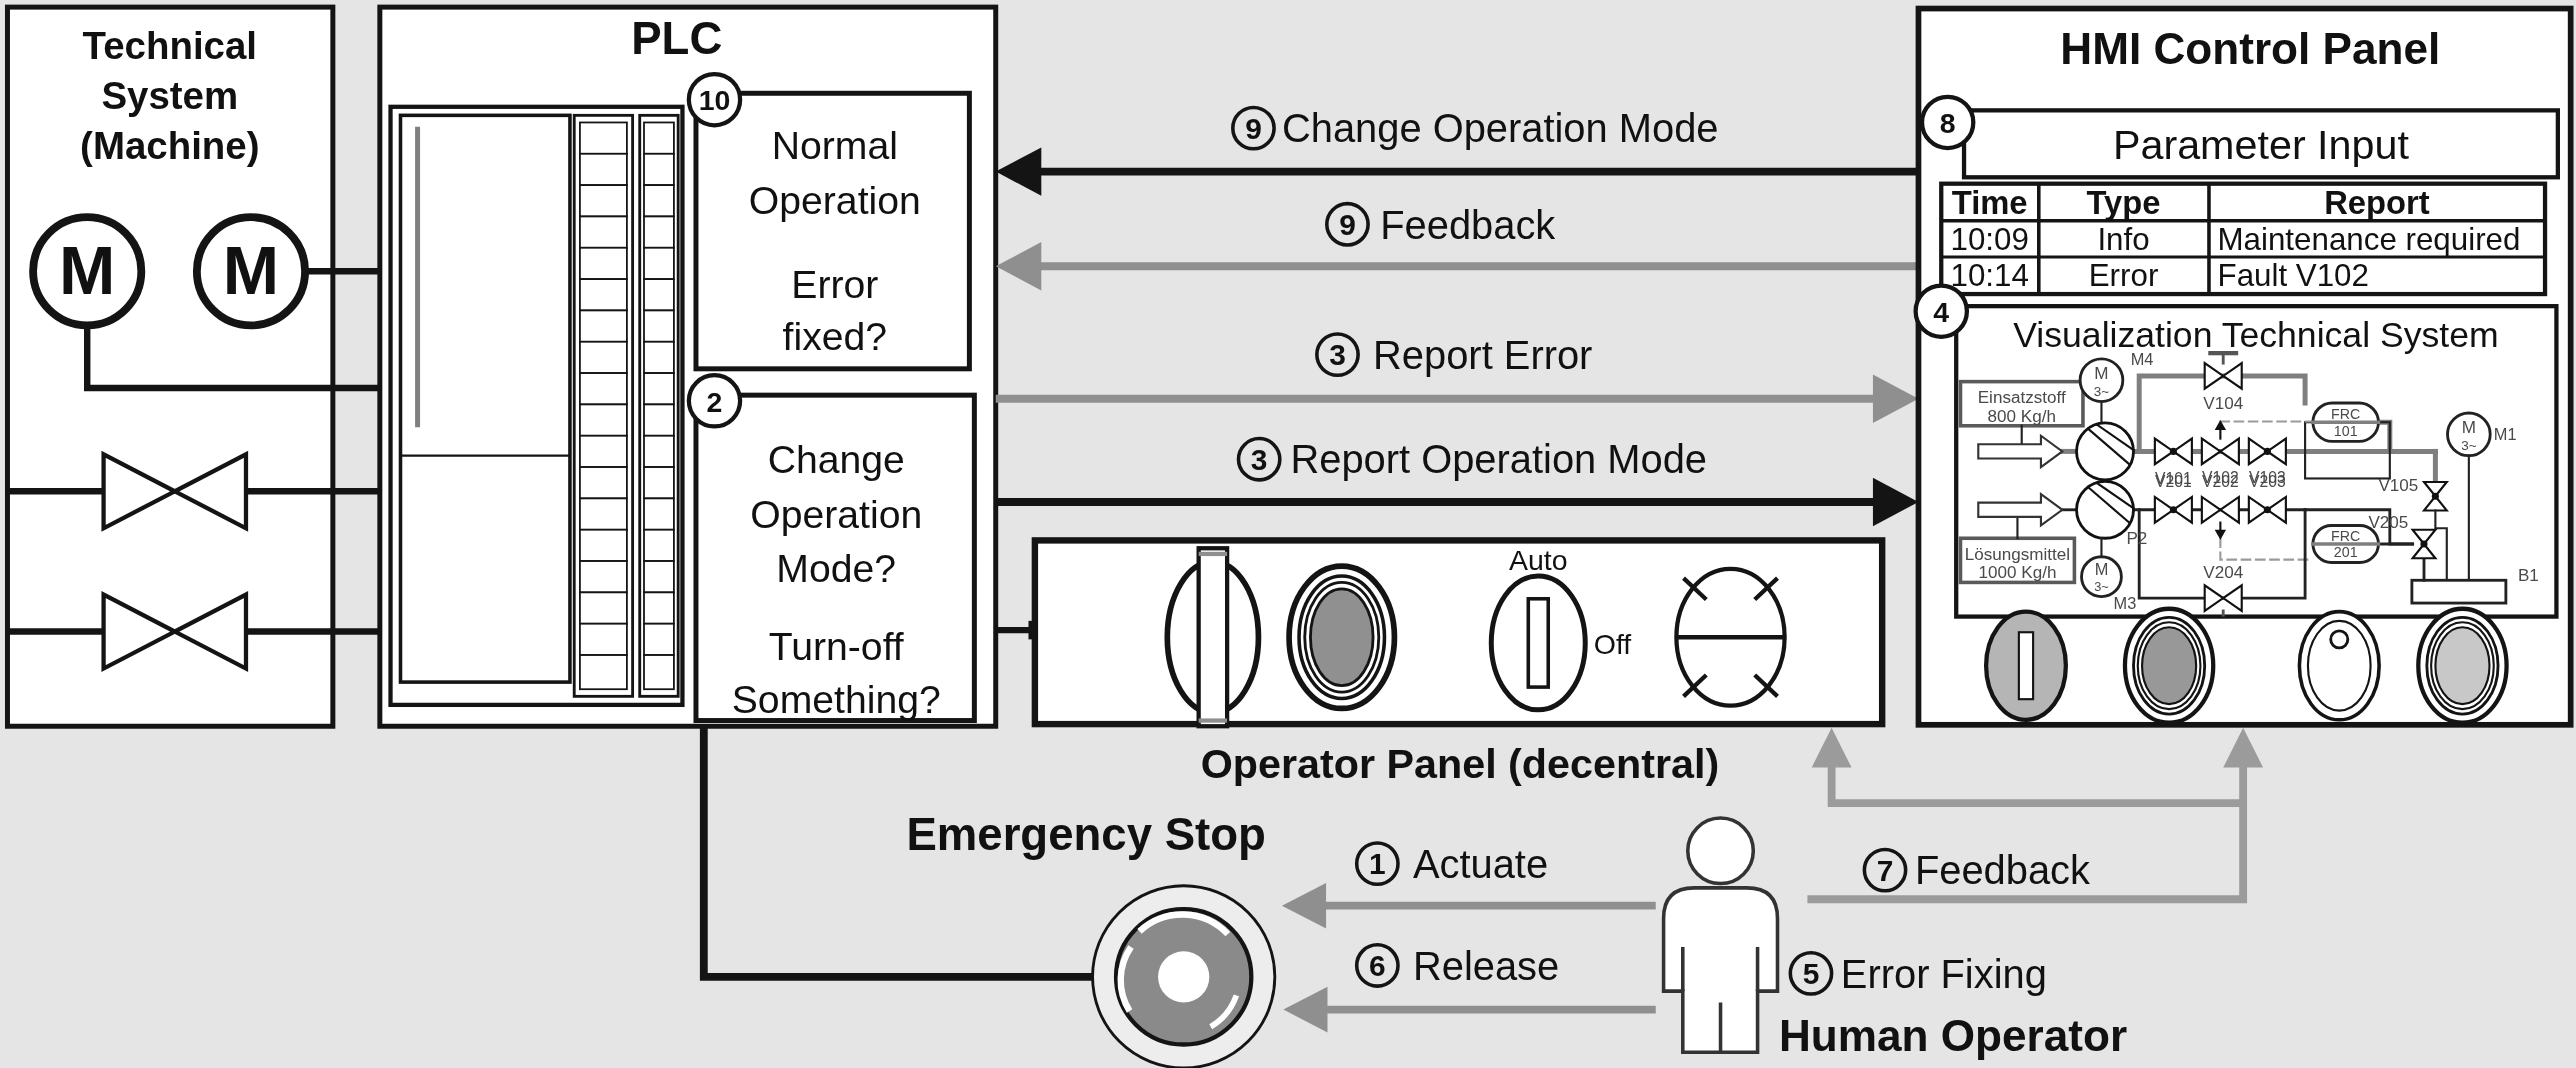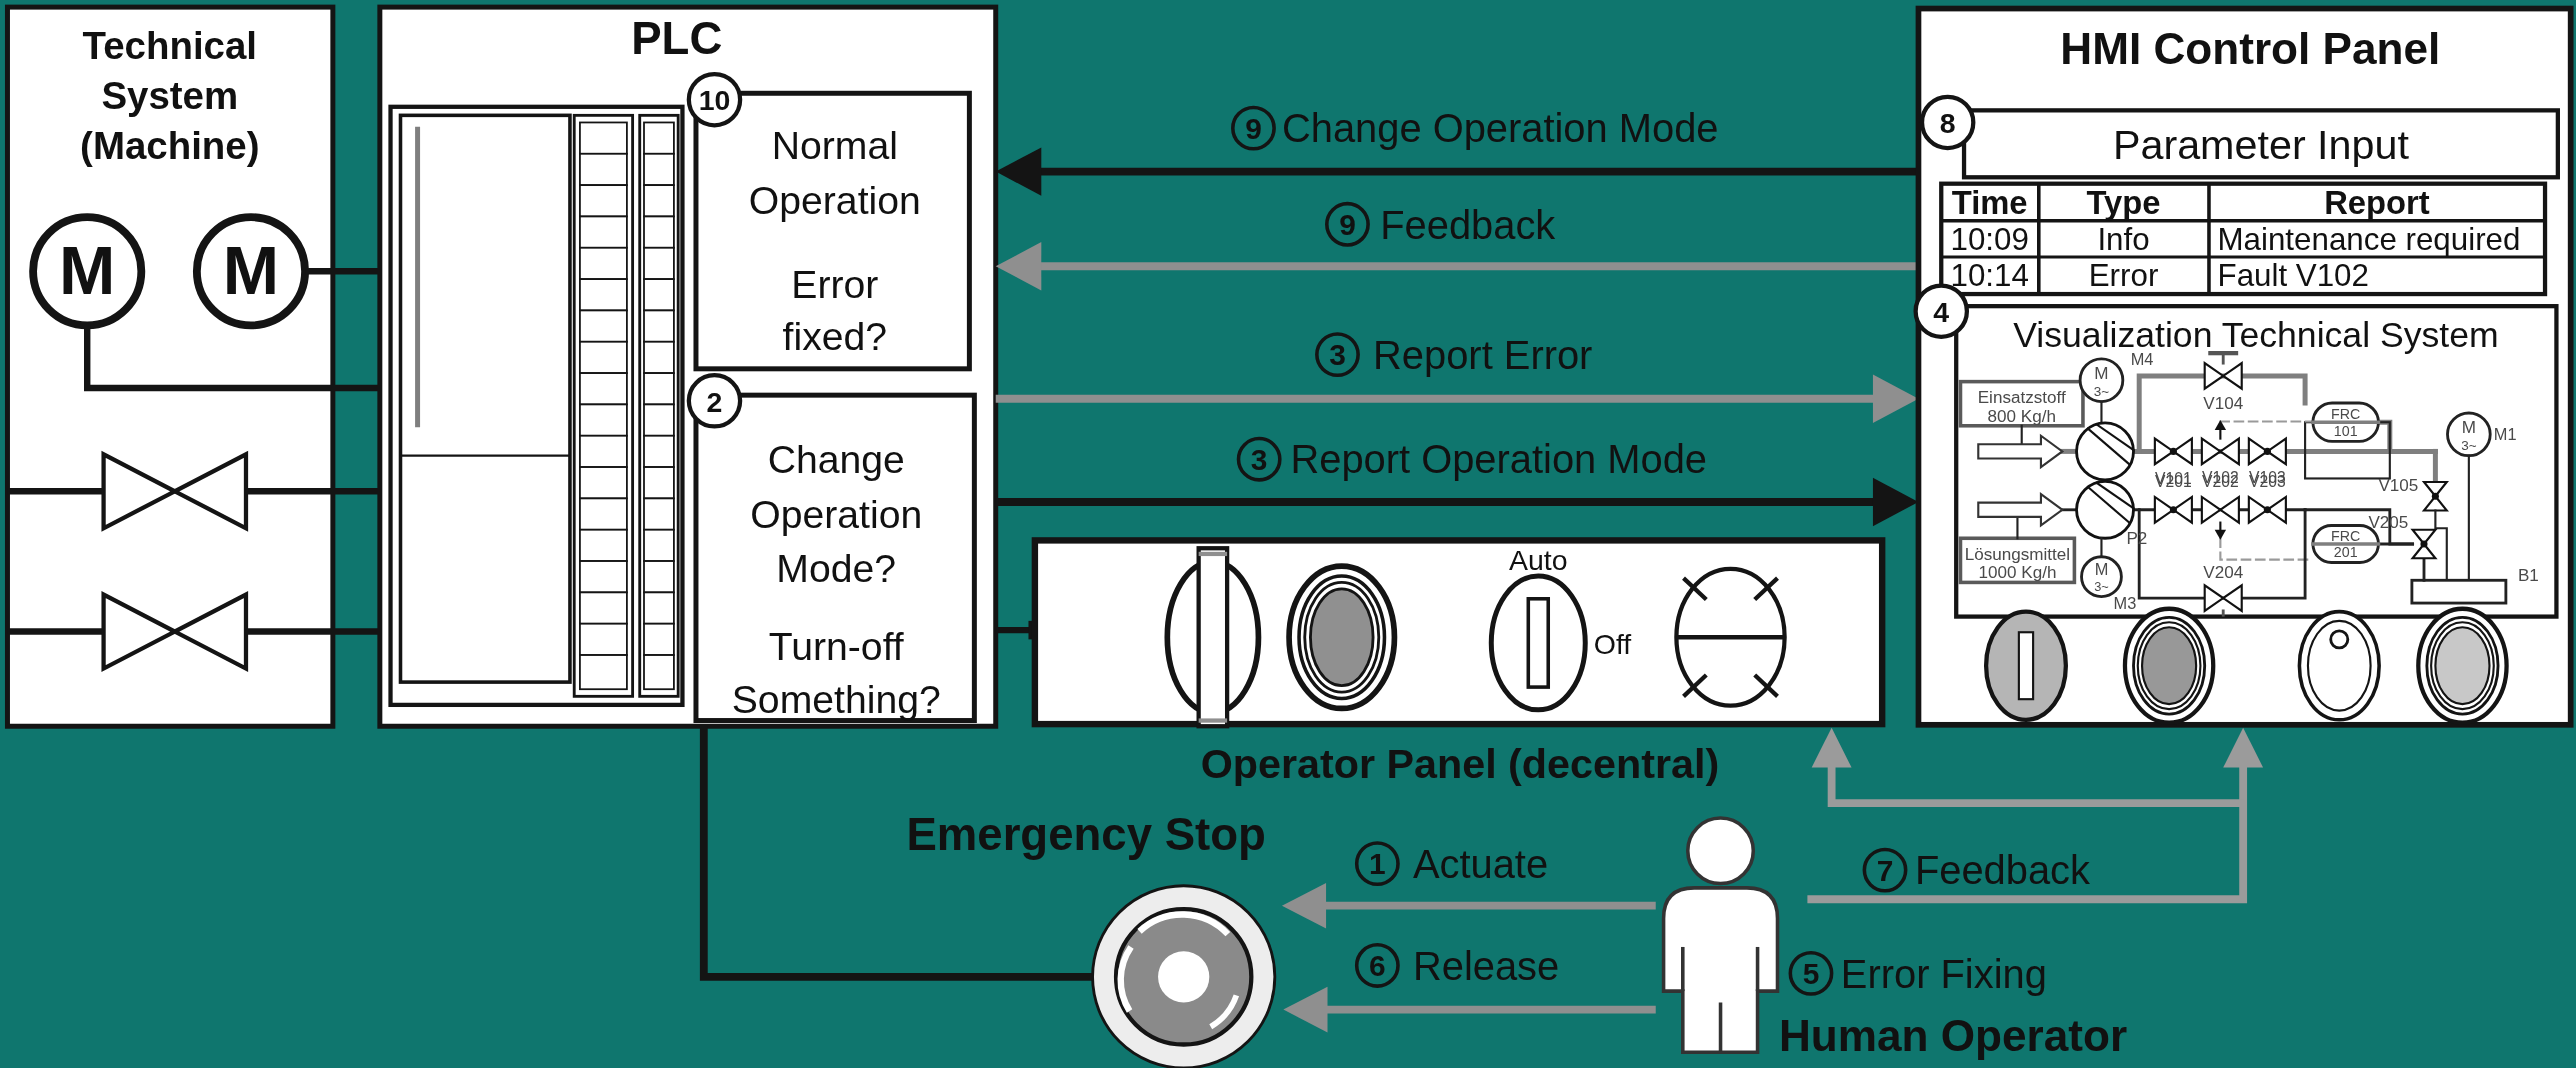--- a/index.html
+++ b/index.html
@@ -1,16 +1,16 @@
 <!DOCTYPE html>
 <html style="font-size:11.4px"><head>
 <meta charset="utf-8">
 <style>
   html,body{margin:0;padding:0;background:#fff;}
-  #stage{position:relative;width:2576px;height:1068px;background:#0f766e;overflow:hidden;}
+  #stage{position:relative;width:2576px;height:1068px;background:#e5e5e5;overflow:hidden;}
   svg{display:block;}
   svg text{font-family:"Liberation Sans","DejaVu Sans",sans-serif;fill:#111;}
   .tb{font-weight:bold;}
   .pidlbl{fill:#4a4a4a;}
 </style>
 </head>
 <body>
 
 <div id="stage">
 <svg width="2576" height="1068" viewBox="0 0 3617 1500">

